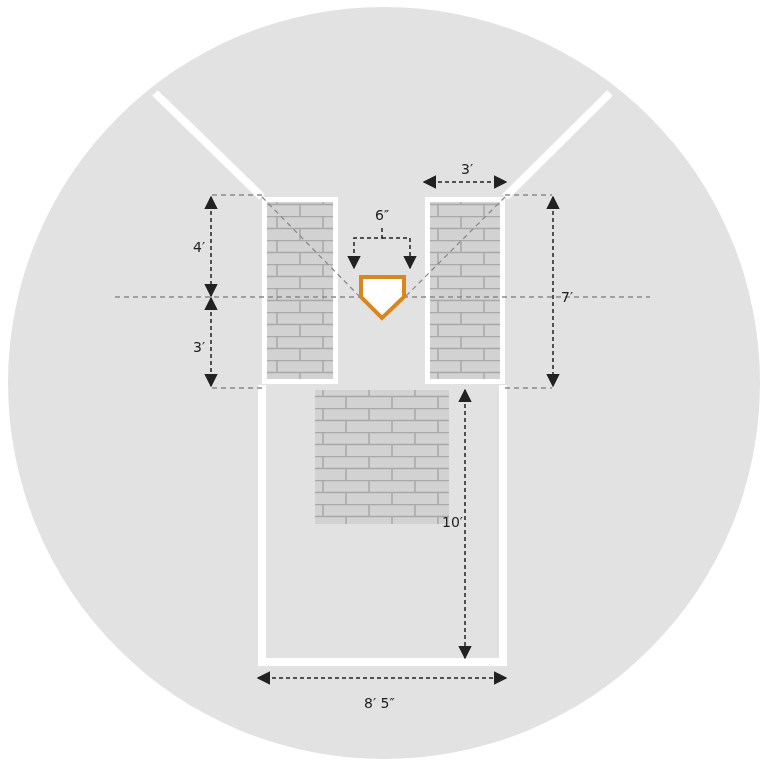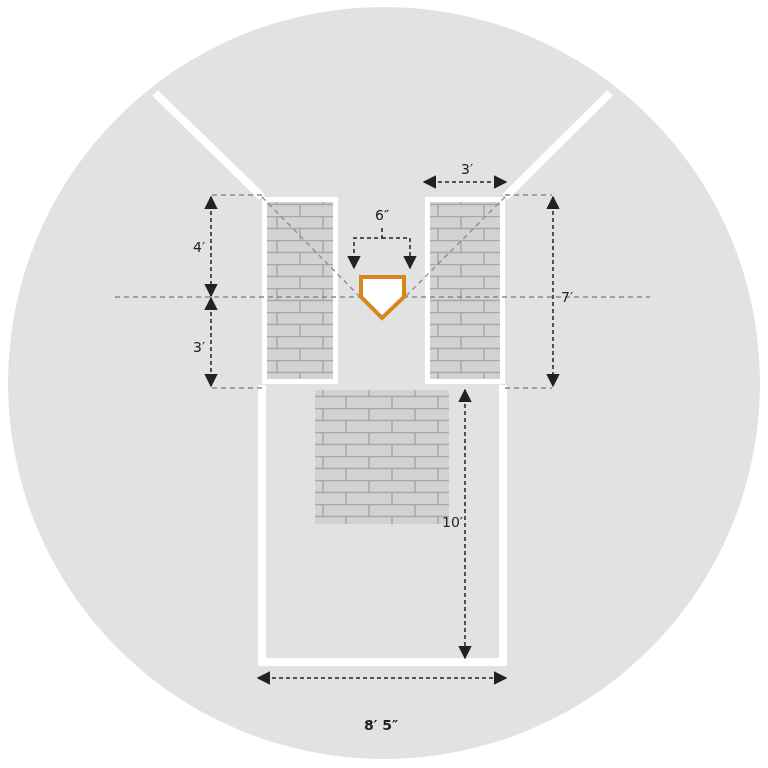--- a/index.html
+++ b/index.html
@@ -77,14 +77,14 @@
     </g>
   </svg>
 
   
   <div class="label" style="left:193px; top:240px;">4′</div>
   <div class="label" style="left:193px; top:340px;">3′</div>
   <div class="label" style="left:461px; top:162px;">3′</div>
   <div class="label" style="left:561px; top:290px;">7′</div>
   <div class="label" style="left:375px; top:208px;">6″</div>
   <div class="label" style="left:442px; top:515px;">10′</div>
-  <div class="label" style="left:364px; top:718px;font-weight:bold;">8′ 5″</div>
+  <div class="label" style="left:364px; top:696px;">8′ 5″</div>
 </div>
 
 </body></html>

